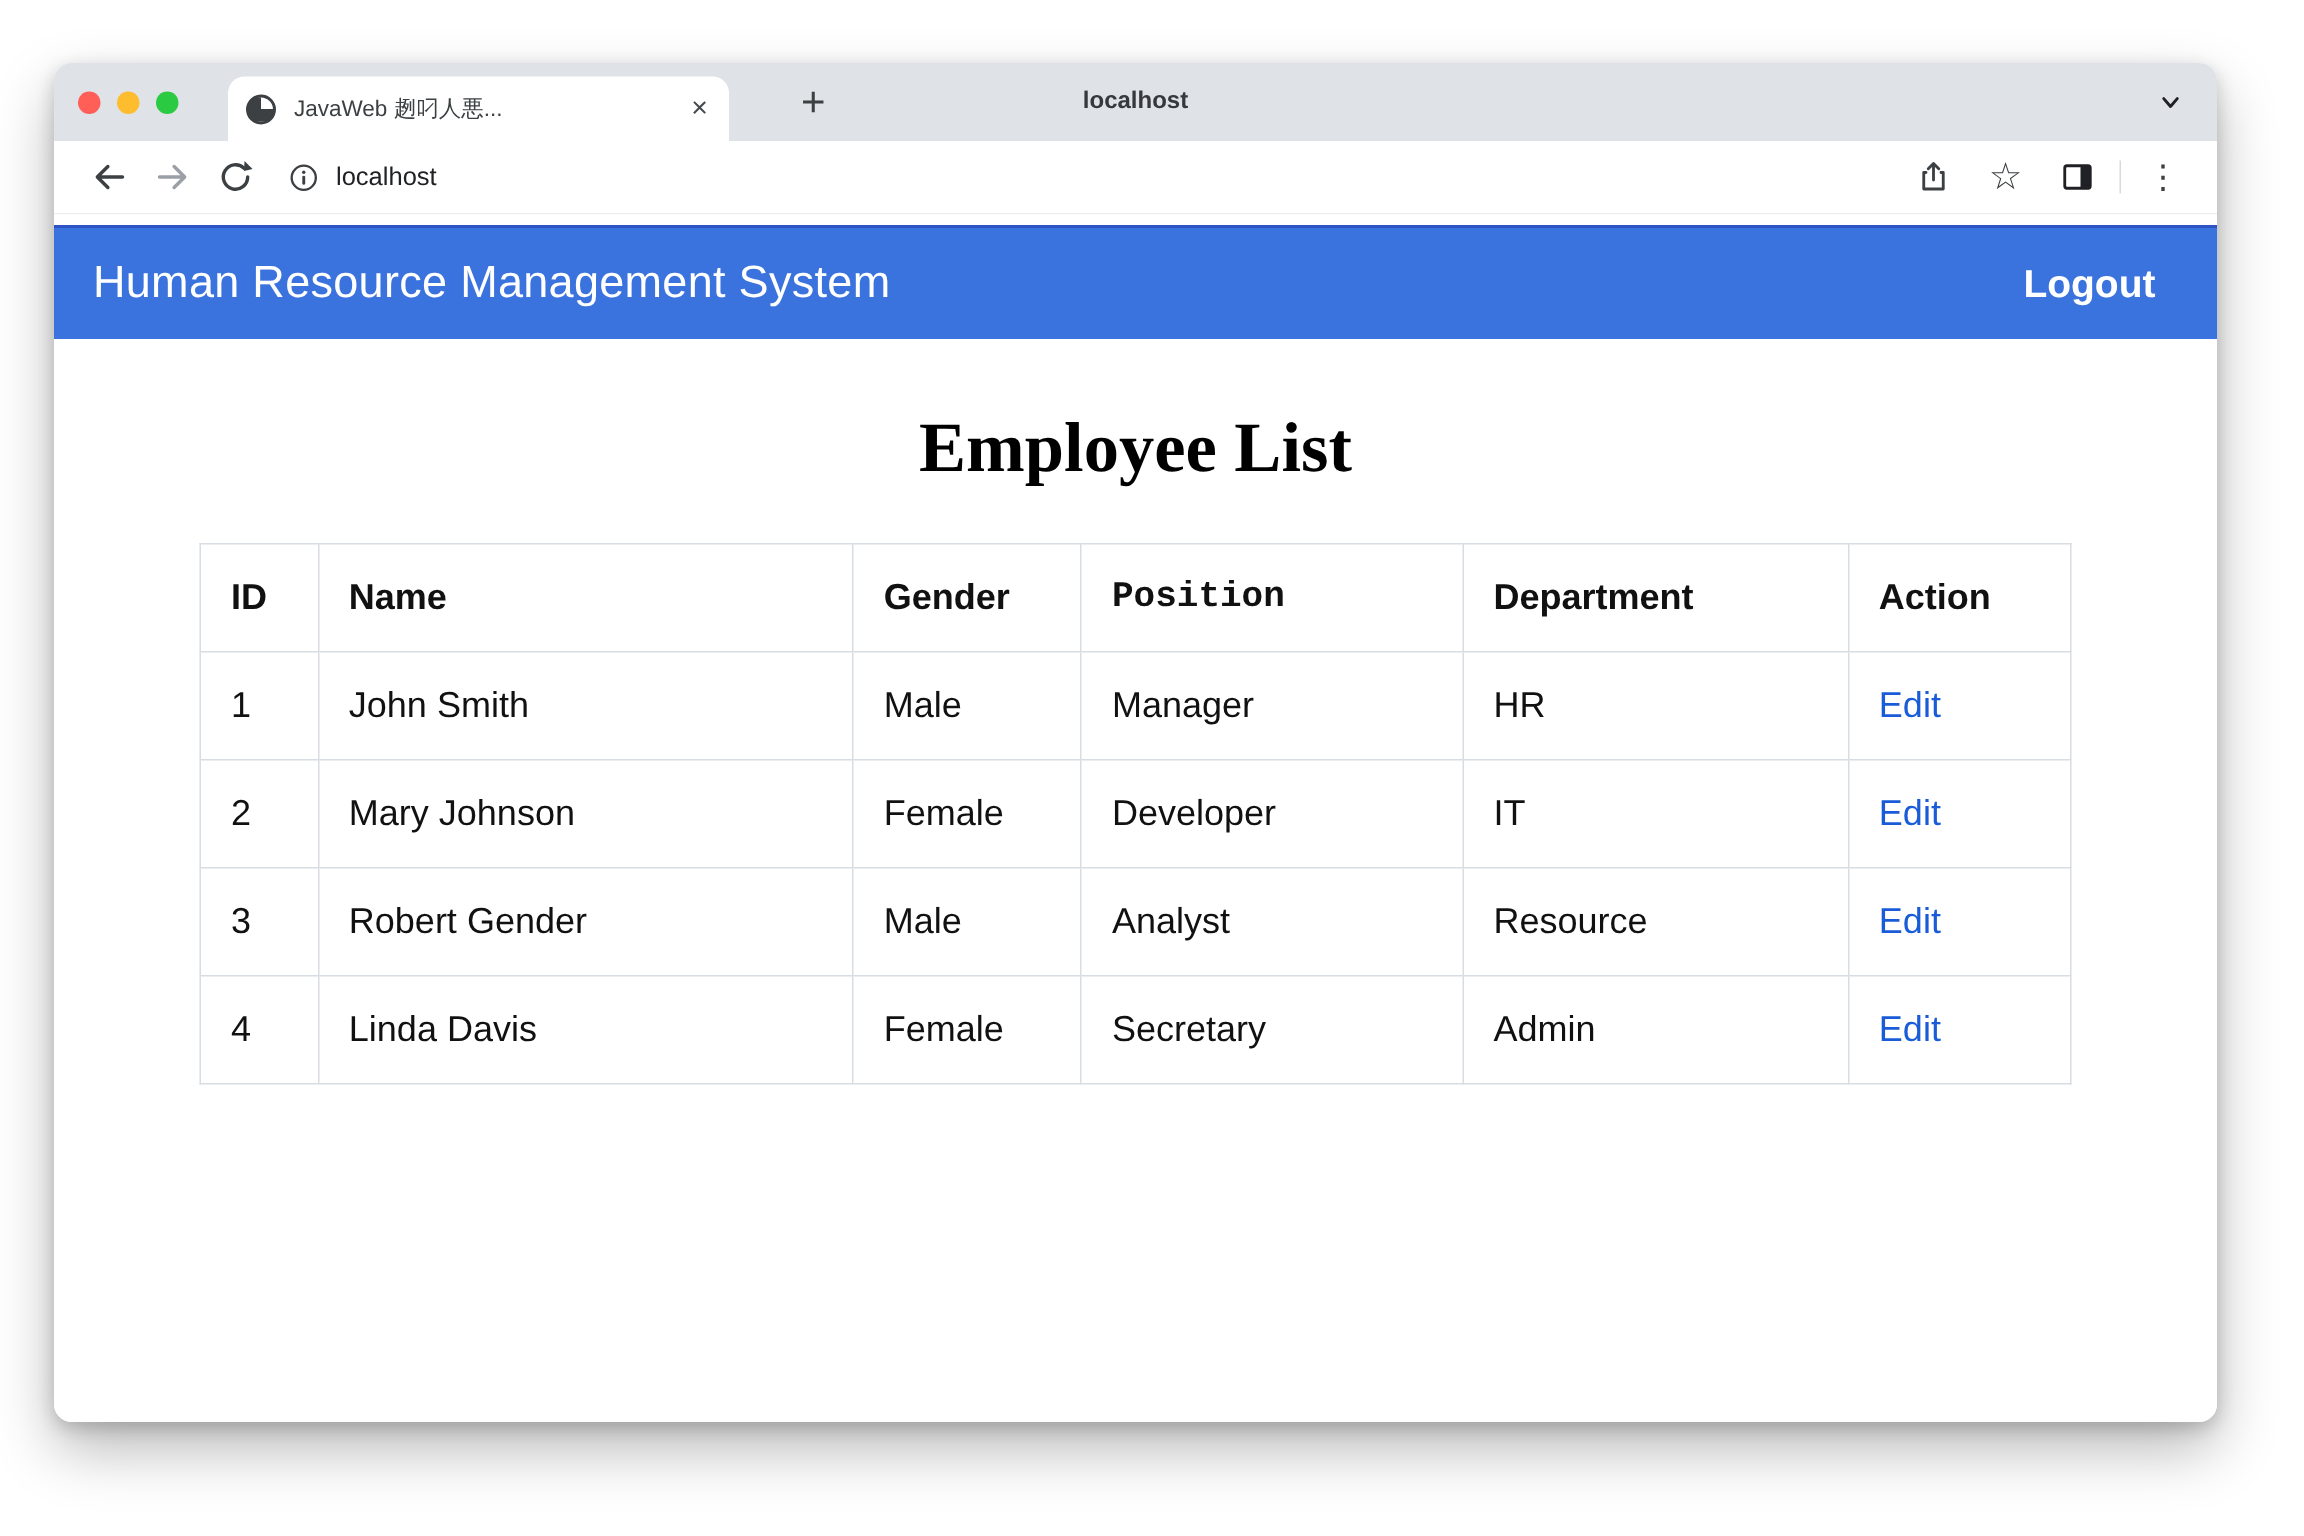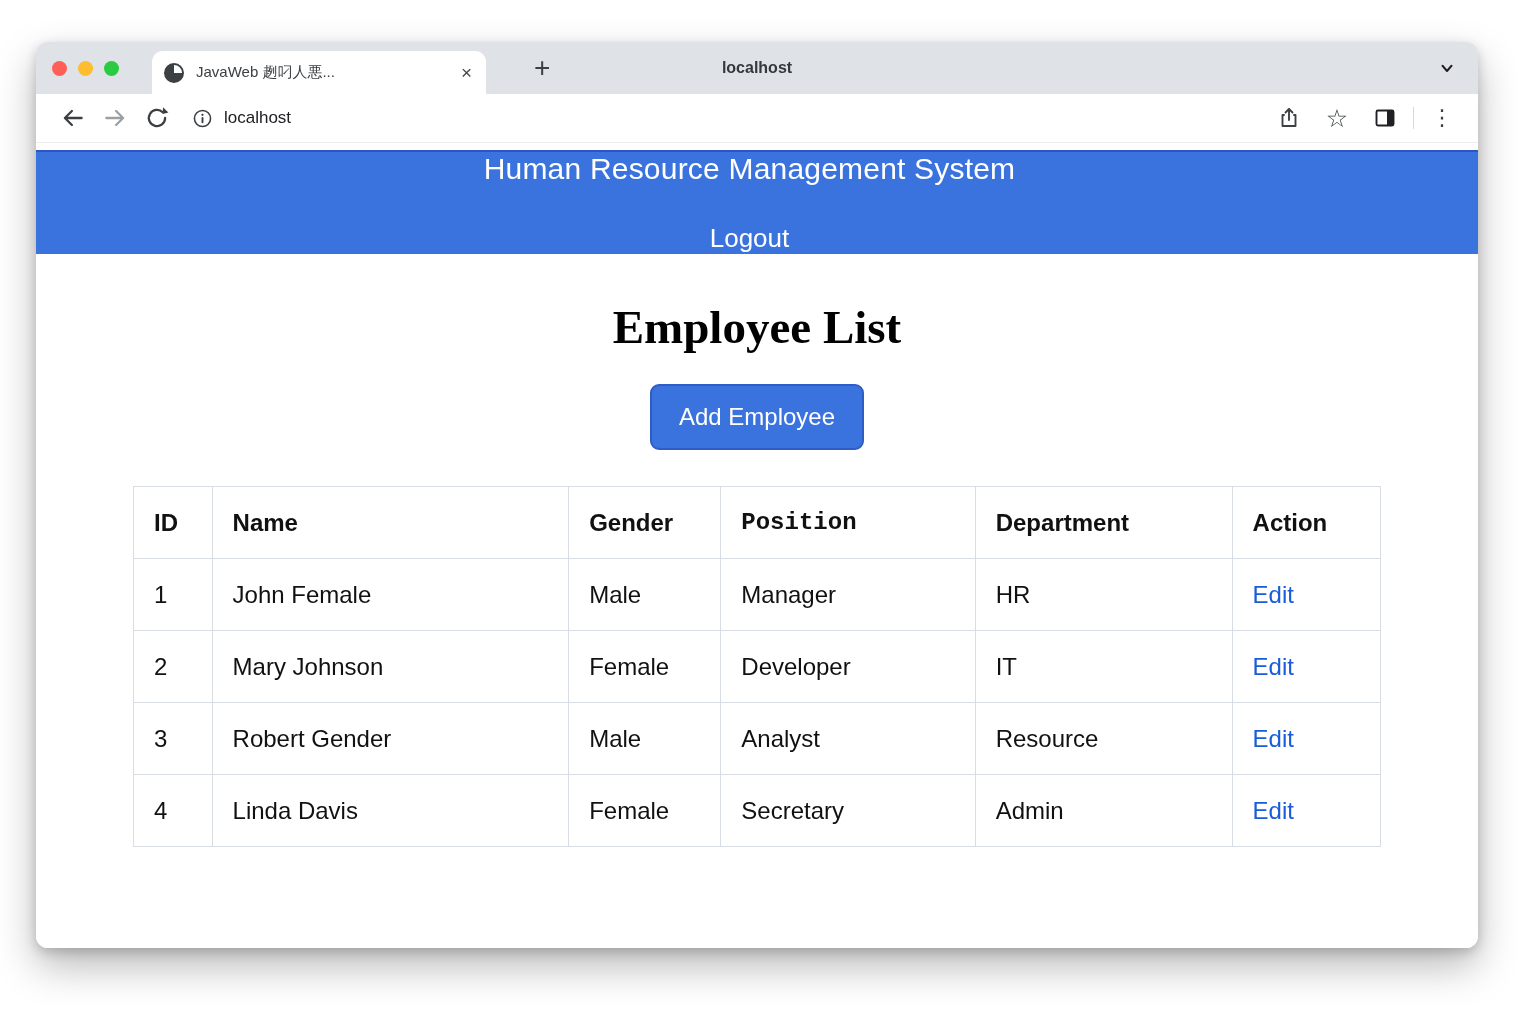--- a/index.html
+++ b/index.html
@@ -44,26 +44,26 @@
   .tb-right{ display:flex; align-items:center; gap:8px; }
   .tb-icon{ width:40px; height:40px; display:flex; align-items:center; justify-content:center; }
   .star-glyph{ font-size:25px; color:#3c4043; line-height:1; }
   .dots-glyph{ font-size:22px; color:#3c4043; line-height:1; letter-spacing:0; }
   .vsep{ width:1px; height:22px; background:#d7d9dd; }
 
   
   .page{ height:805px; background:#fff; }
   .page-gap{ height:7px; background:#fff; }
   .app-header{
-    height:104px; background:#3b73de; border-top:2px solid #2d53c4;
+    height:76px; background:#3b73de; border-top:2px solid #2d53c4;
     display:flex; align-items:center; justify-content:space-between;
-    padding:0 41px 0 26px; color:#fff;flex-direction:column;
+    padding:0 41px 0 26px; color:#fff;
   }
   .app-title{ font-size:30px; font-weight:500; letter-spacing:.2px; }
-  .logout-link{ font-size:26px; font-weight:400; cursor:pointer; }
+  .logout-link{ font-size:26px; font-weight:700; cursor:pointer; }
 
   .content{ text-align:center; }
   .page-heading{
     margin-top:46px; font-family:"Liberation Serif", serif; font-weight:700;
     font-size:47px; color:#000;
   }
   .add-btn{
     margin-top:30px; display:inline-block;
     background:#3b73de; color:#fff; font-family:"Liberation Sans", sans-serif;
     font-size:24px; padding:17px 27px; border:2px solid #2e5dc6; border-radius:9px; cursor:pointer;
@@ -165,37 +165,36 @@
       <div class="page-gap"></div>
 
       <div class="app-header">
         <span class="app-title">Human Resource Management System</span>
         <span class="logout-link">Logout</span>
       </div>
 
       <div class="content">
         <h1 class="page-heading">Employee List</h1>
 
-        <button class="add-btn">Add Employee</button>
 
         <table class="emp">
           <thead>
             <tr>
               <th class="c-id">ID</th>
               <th class="c-name">Name</th>
               <th class="c-gender">Gender</th>
               <th class="c-pos">Position</th>
               <th class="c-dept">Department</th>
               <th class="c-act">Action</th>
             </tr>
           </thead>
           <tbody>
             <tr>
               <td>1</td>
-              <td>John Female</td>
+              <td>John Smith</td>
               <td>Male</td>
               <td>Manager</td>
               <td>HR</td>
               <td><a class="edit-link">Edit</a></td>
             </tr>
             <tr>
               <td>2</td>
               <td>Mary Johnson</td>
               <td>Female</td>
               <td>Developer</td>

